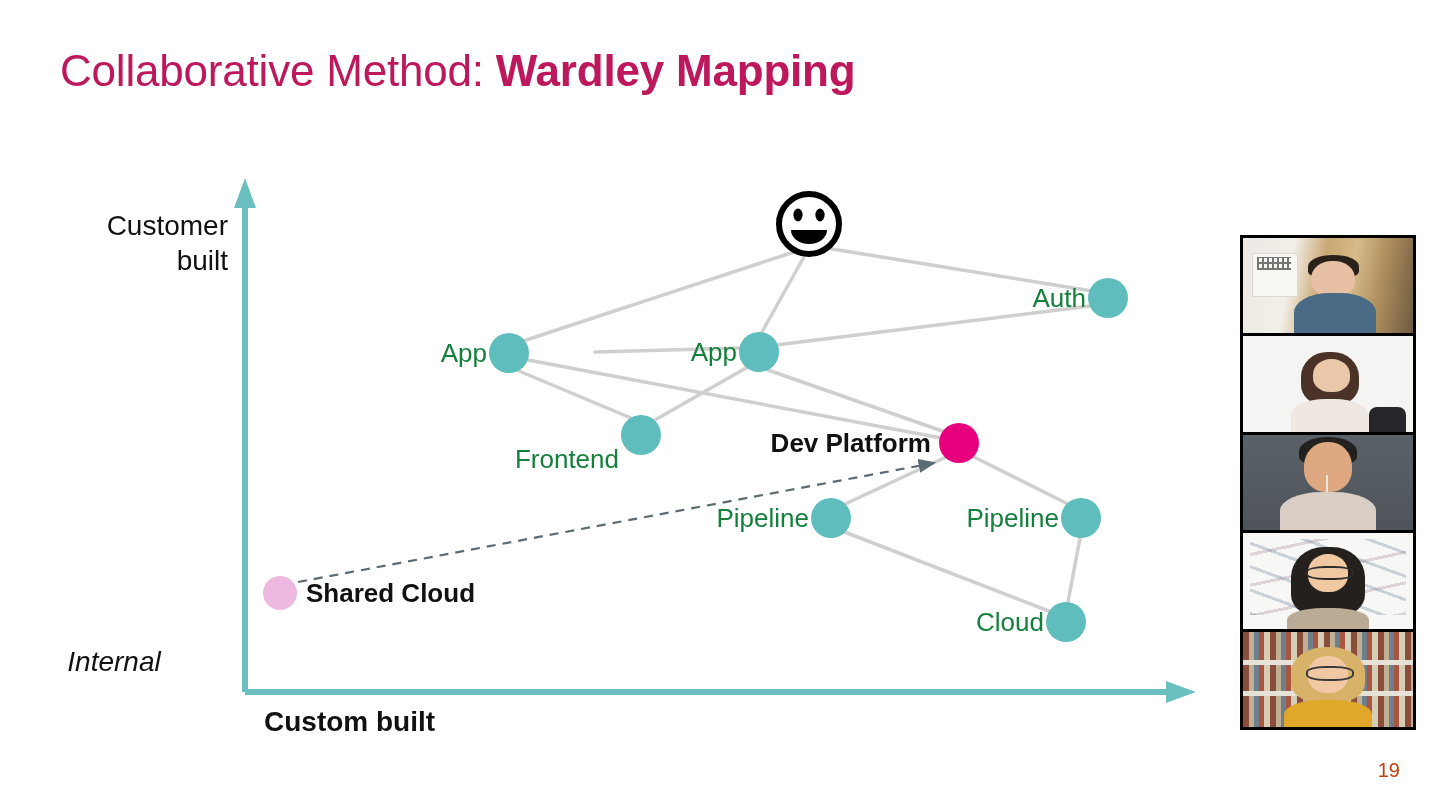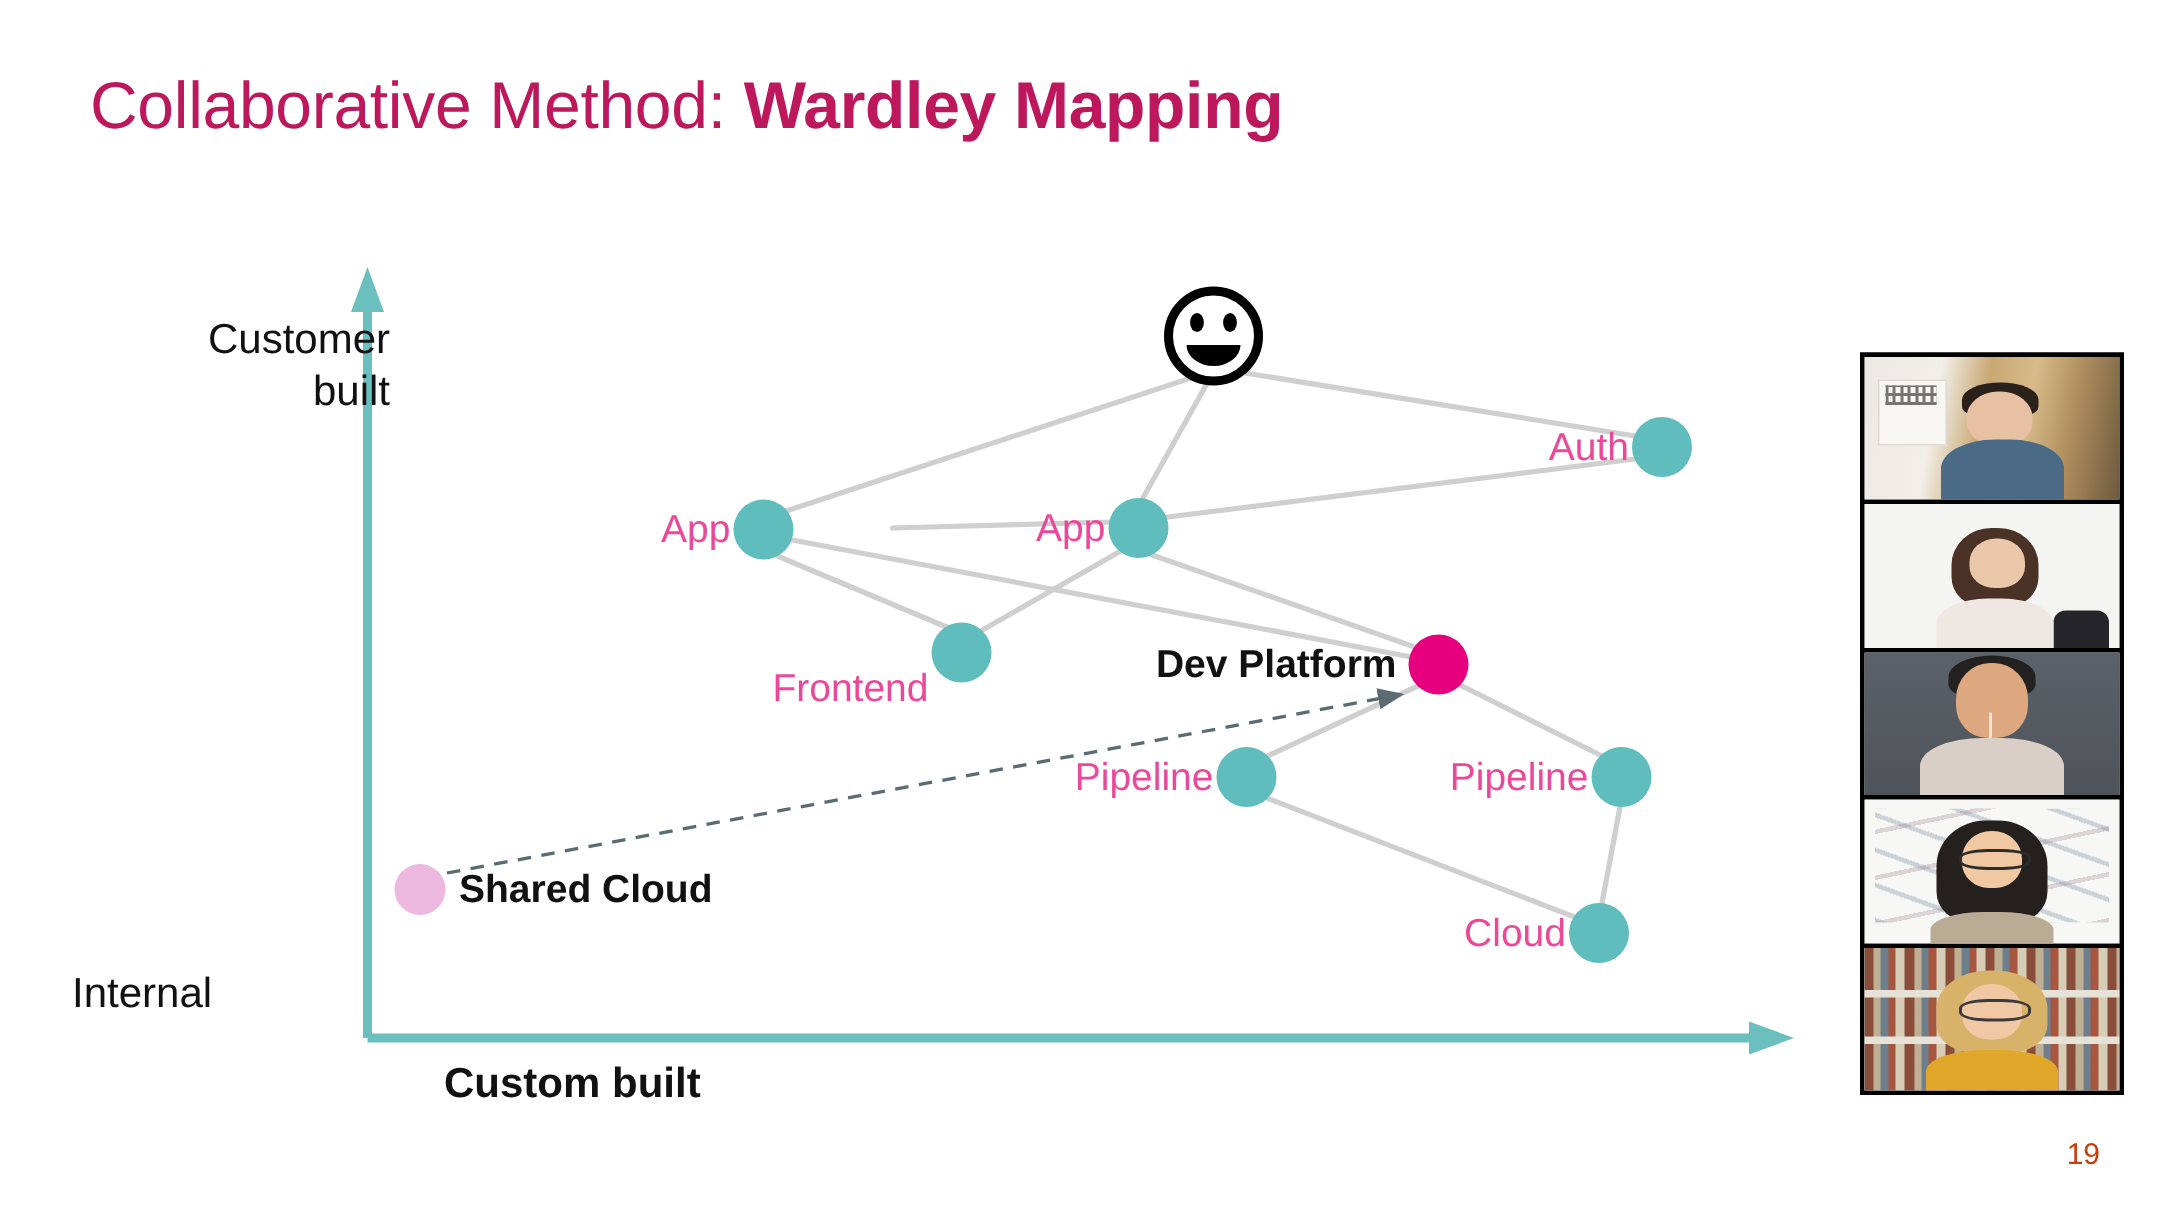--- a/index.html
+++ b/index.html
@@ -45,53 +45,53 @@
     height: 810px;
     overflow: visible;
   }
 
   
   .axis-caption {
     position: absolute;
     font-size: 28px;
     color: #111111;
     white-space: nowrap;
-    margin-left: 32px;
   }
   #axis-label-customer-facing {
     left: 0px;
     top: 208px;
     width: 228px;
     text-align: right;
     line-height: 1.26;
   }
   #axis-label-internal {
-    left: 16px;
+    left: 0px;
     top: 646px;
     width: 228px;
-    text-align: left;
+    text-align: center;
+    font-style: italic;
   }
   #axis-label-custom-built {
     left: 264px;
     top: 706px;
     font-weight: bold;
   }
   #axis-label-off-the-shelf {
     left: 989px;
     top: 710px;
     font-weight: bold;
   }
 
   
   .node-label {
     position: absolute;
     font-size: 26px;
     white-space: nowrap;
     transform: translate(-100%, -50%);
-    color: #ec4899;
+    color: #15803d;
   }
   .node-label.dark { color: #111111; font-weight: bold; }
   .node-label.right {
     transform: translate(0, -50%);
   }
 
   
   #video-panel {
     position: absolute;
     left: 1240px;

